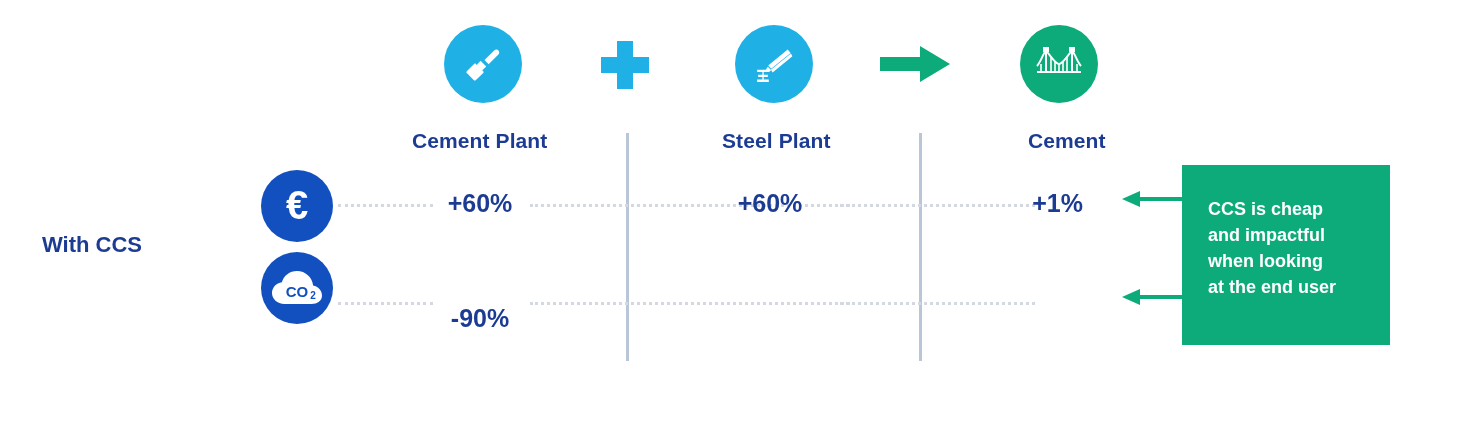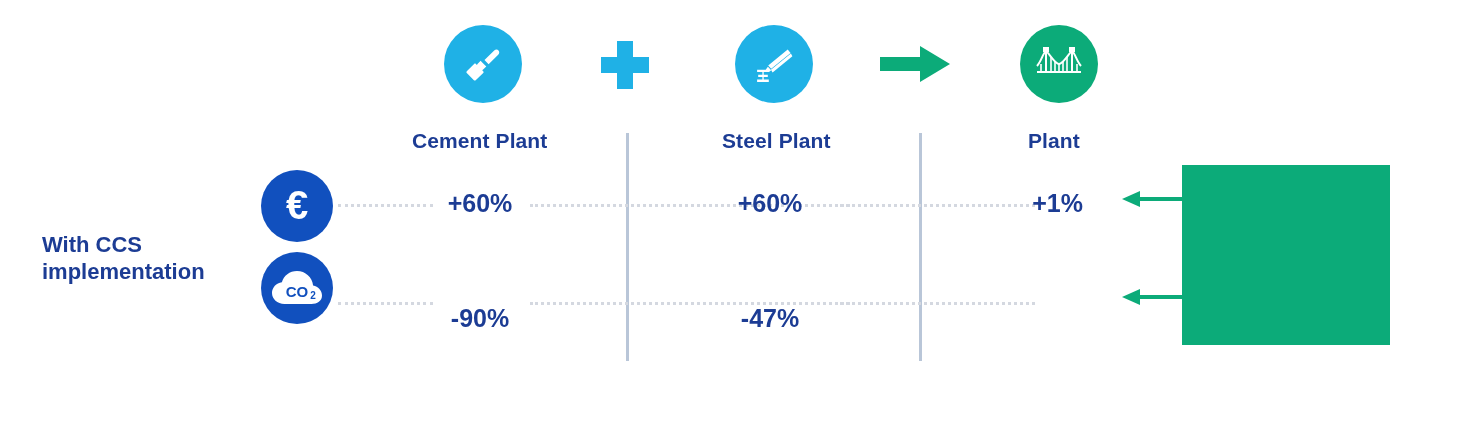--- a/index.html
+++ b/index.html
@@ -257,25 +257,24 @@
           <path d="M42 20 V28" stroke-width="1.6"></path>
         </g>
         <rect x="8" y="3" width="6" height="5" fill="#ffffff"></rect>
         <rect x="34" y="3" width="6" height="5" fill="#ffffff"></rect>
       </svg>
     </span>
   </div>
 
   <div id="header-cement" class="col-header">Cement Plant</div>
   <div id="header-steel" class="col-header">Steel Plant</div>
-  <div id="header-bridge" class="col-header">Plant</div>
+  <div id="header-bridge" class="col-header">Cement</div>
 
   <div id="section-label">
     <span>With CCS</span>
-    <span>implementation</span>
   </div>
 
   <div id="icon-euro" class="metric-icon">
     <span class="euro-glyph">€</span>
   </div>
 
   <div class="dotline row-euro-line dl-a"></div>
   <div class="dotline row-euro-line dl-b"></div>
   <div class="dotline row-euro-line dl-c"></div>
 
@@ -289,31 +288,36 @@
       <text x="27" y="30" text-anchor="middle" font-family="'Liberation Sans', sans-serif" font-size="15" font-weight="bold" fill="#1150be">CO</text>
       <text x="43" y="32" text-anchor="middle" font-family="'Liberation Sans', sans-serif" font-size="10" font-weight="bold" fill="#1150be">2</text>
     </svg>
   </div>
 
   <div class="dotline row-co2-line dl-a"></div>
   <div class="dotline row-co2-line dl-b"></div>
   <div class="dotline row-co2-line dl-c"></div>
 
   <div class="metric-value row-co2-val mv-cement">-90%</div>
-  <div class="metric-value row-co2-val mv-steel">-47%</div>
 
   <div id="callout-arrow-euro" class="callout-arrow">
     <svg width="68" height="22" viewBox="0 0 68 22" aria-hidden="true">
       <path d="M68 9 H20 V9 Z" stroke="#0cab79" stroke-width="4" fill="none"></path>
       <path d="M22 1 L22 17 L4 9 Z" fill="#0cab79"></path>
     </svg>
   </div>
   <div id="callout-arrow-co2" class="callout-arrow">
     <svg width="68" height="22" viewBox="0 0 68 22" aria-hidden="true">
       <path d="M68 9 H20 V9 Z" stroke="#0cab79" stroke-width="4" fill="none"></path>
       <path d="M22 1 L22 17 L4 9 Z" fill="#0cab79"></path>
     </svg>
   </div>
 
   <div id="callout-box"></div>
+  <div id="callout-text">
+    <span>CCS is cheap</span>
+    <span>and impactful</span>
+    <span>when looking</span>
+    <span>at the end user</span>
+  </div>
 
 
 </div>
 
 </body></html>

